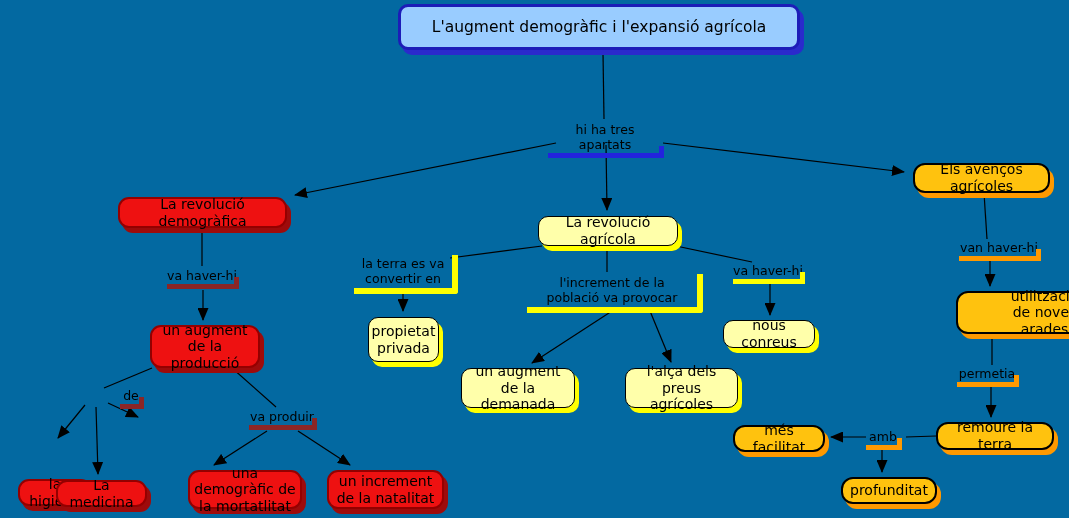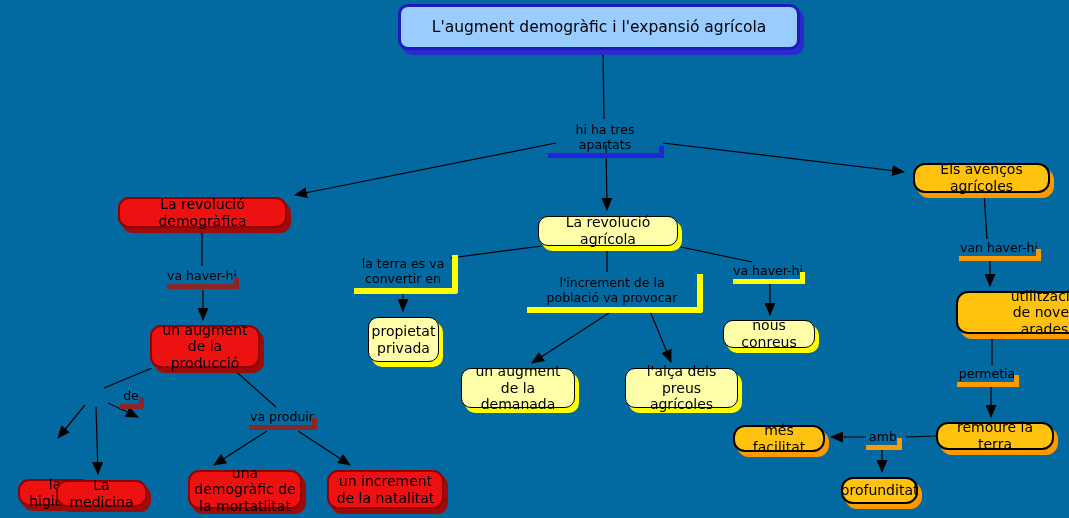--- a/index.html
+++ b/index.html
@@ -165,15 +165,15 @@
 
   <div class="node orange" style="left:936px;top:422px;width:118px;height:28px;">remoure la terra</div>
 
   <div class="link-label" style="left:866px;top:429px;width:34px;">
     <span class="text">amb</span>
     <div class="bar orange"></div>
   </div>
 
   <div class="node orange" style="left:733px;top:425px;width:92px;height:27px;">més facilitat</div>
 
-  <div class="node orange" style="left:841px;top:477px;width:77px;height:27px;">profunditat</div>
+  <div class="node orange" style="left:841px;top:477px;width:96px;height:27px;">profunditat</div>
 
 </div>
 
 </body></html>

